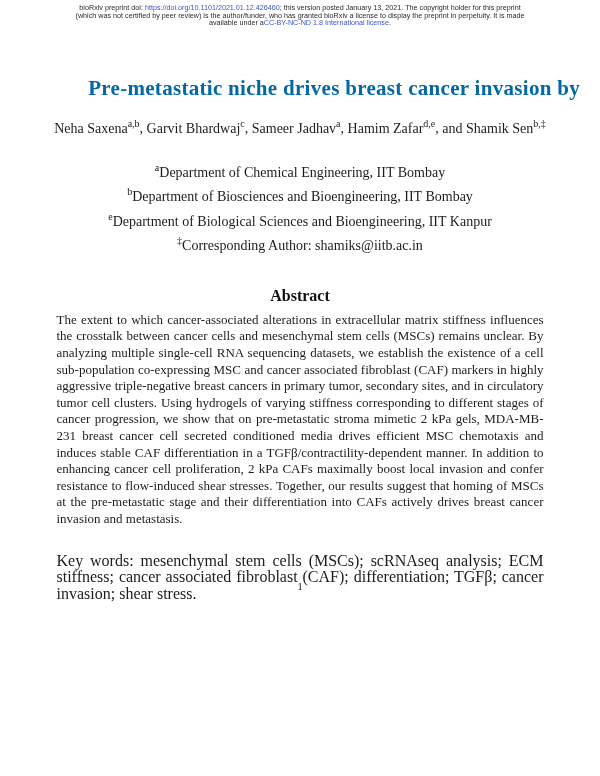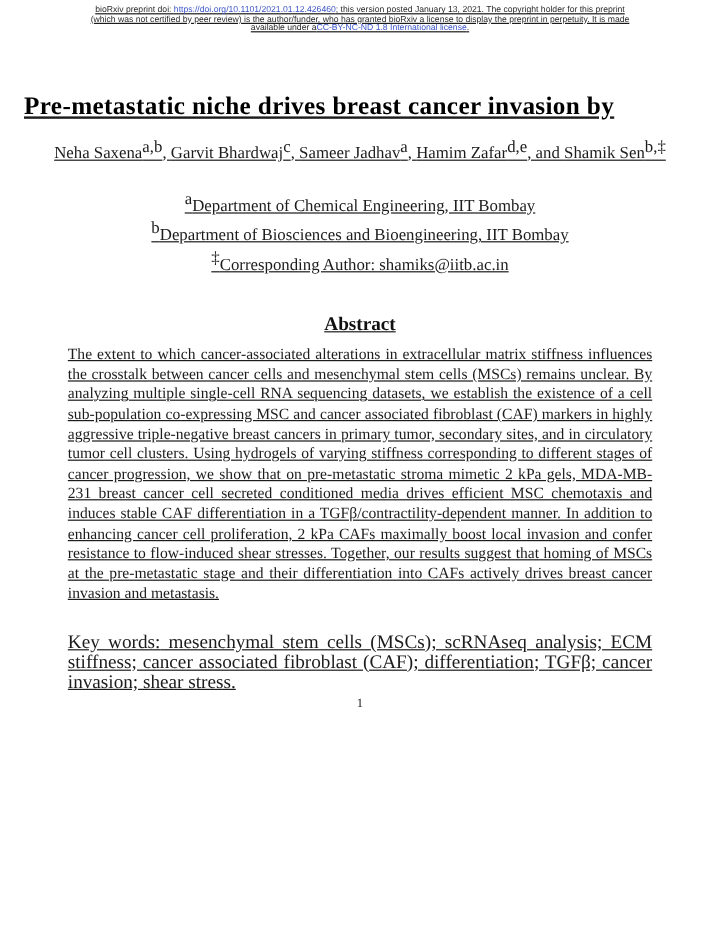--- a/index.html
+++ b/index.html
@@ -8,57 +8,56 @@
     background: #ffffff;
   }
   .page {
     position: relative;
     width: 600px;
     height: 620px;
     background: #ffffff;
     overflow: hidden;
     font-family: "Liberation Serif", serif;
     color: #1c1c1c;
-    text-decoration: underline;
   }
   
   .banner {
     padding-top: 4px;
     text-align: center;
     font-family: "Liberation Sans", sans-serif;
     font-size: 7.2px;
     line-height: 7.6px;
     color: #2a2a2a;
   }
   .banner-line { white-space: nowrap; }
   .banner .link {
     color: #3c55c8;
     text-decoration: none;
     cursor: pointer;
   }
   
   .title {
     margin: 44px 20px 0 20px;
-    text-align: left;
+    text-align: right;
     font-size: 21px;
     font-weight: 700;
     line-height: 34px;
     letter-spacing: 0.3px;
-    color: #000000;
+    color: #0369a1;
   }
   
   .authors {
     margin-top: 14px;
     text-align: center;
     font-size: 14px;
     line-height: 20px;
     color: #1c1c1c;
   }
   .authors sup, .affil sup {
-    font-size: 14px;
+    font-size: 10px;
     line-height: 0;
     text-align: center;
   }
   
   .affiliations {
     margin-top: 22px;
     text-align: center;
     font-size: 14px;
     line-height: 24.5px;
     color: #1c1c1c;
@@ -109,20 +108,21 @@
     <div class="banner-line"><span>available under a</span><a class="link">CC-BY-NC-ND 1.8 International license</a><span>.</span></div>
   </div>
 
   <h1 class="title"><span>Pre-metastatic niche drives breast cancer invasion by</span><br></h1>
 
   <div class="authors"><span><span>Neha Saxena</span><sup>a,b</sup><span>, </span></span><span><span>Garvit Bhardwaj</span><sup>c</sup><span>, </span></span><span><span>Sameer Jadhav</span><sup>a</sup><span>, </span></span><span><span>Hamim Zafar</span><sup>d,e</sup><span>, and </span></span><span><span>Shamik Sen</span><sup>b,‡</sup></span></div>
 
   <div class="affiliations">
     <div class="affil"><sup>a</sup><span>Department of Chemical Engineering, IIT Bombay</span></div>
     <div class="affil"><sup>b</sup><span>Department of Biosciences and Bioengineering, IIT Bombay</span></div>
+    <div class="affil"><sup>e</sup><span>Department of Biological Sciences and Bioengineering, IIT Kanpur</span></div>
     <div class="affil"><sup>‡</sup><span>Corresponding Author: shamiks@iitb.ac.in</span></div>
   </div>
 
   <div class="abstract-head">Abstract</div>
 
   <p class="abstract-body">The extent to which cancer-associated alterations in extracellular matrix stiffness influences the crosstalk between cancer cells and mesenchymal stem cells (MSCs) remains unclear. By analyzing multiple single-cell RNA sequencing datasets, we establish the existence of a cell sub-population co-expressing MSC and cancer associated fibroblast (CAF) markers in highly aggressive triple-negative breast cancers in primary tumor, secondary sites, and in circulatory tumor cell clusters. Using hydrogels of varying stiffness corresponding to different stages of cancer progression, we show that on pre-metastatic stroma mimetic 2 kPa gels, MDA-MB-231 breast cancer cell secreted conditioned media drives efficient MSC chemotaxis and induces stable CAF differentiation in a TGFβ/contractility-dependent manner. In addition to enhancing cancer cell proliferation, 2 kPa CAFs maximally boost local invasion and confer resistance to flow-induced shear stresses. Together, our results suggest that homing of MSCs at the pre-metastatic stage and their differentiation into CAFs actively drives breast cancer invasion and metastasis.</p>
 
   <p class="keywords"><span>Key words:</span><span> mesenchymal stem cells (MSCs); scRNAseq analysis; ECM stiffness; cancer associated fibroblast (CAF); differentiation; TGFβ; cancer invasion; shear stress.</span></p>
 
   <div class="pagenum">1</div>

